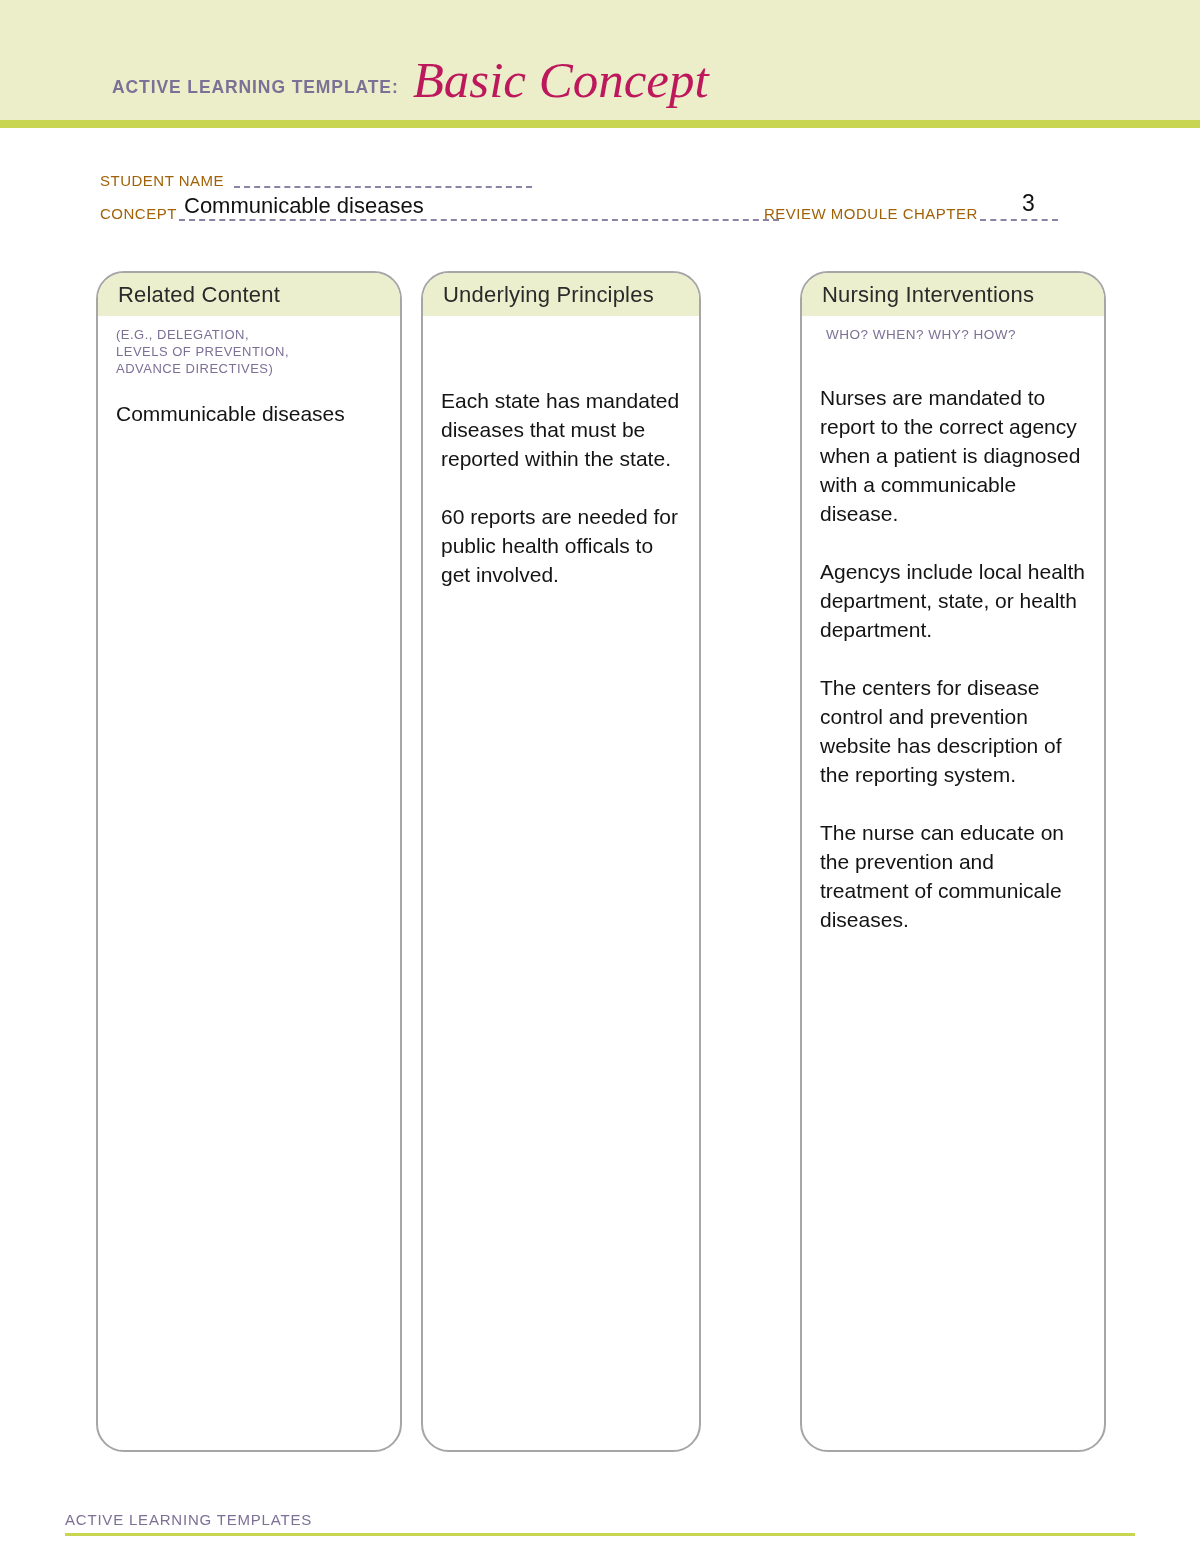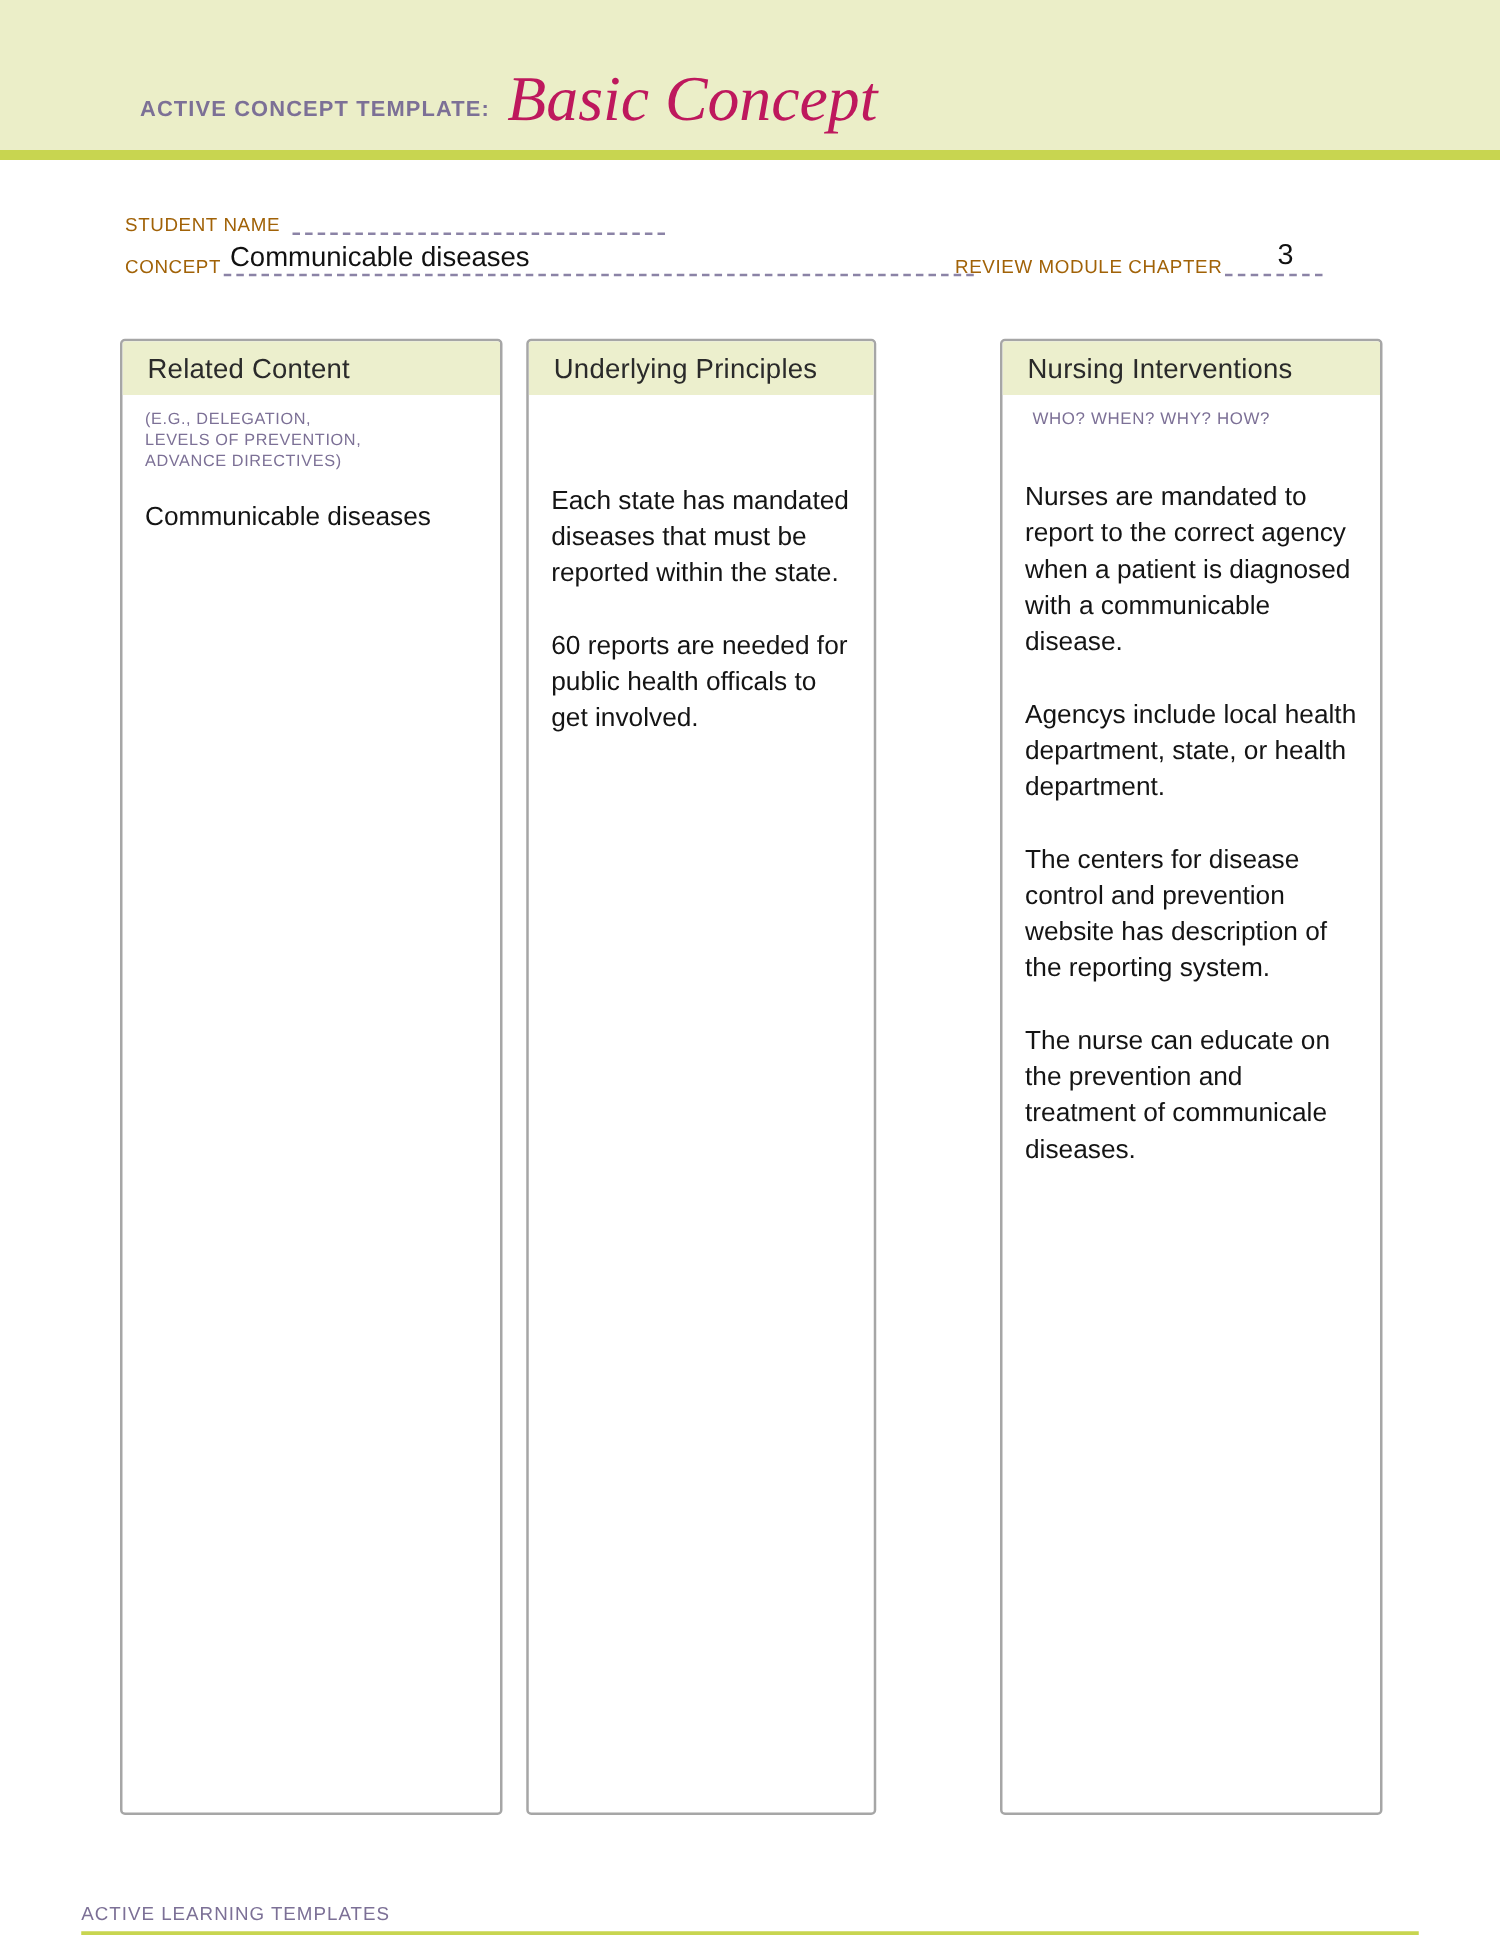--- a/index.html
+++ b/index.html
@@ -118,21 +118,21 @@
     left: 96px;
     top: 271px;
     width: 1010px;
     height: 1181px;
   }
   .card {
     position: absolute;
     top: 0;
     height: 1181px;
     border: 2px solid #a6a6a6;
-    border-radius: 4px;
+    border-radius: 28px;
     background: #ffffff;
     box-sizing: border-box;
     overflow: hidden;
   }
   .card-1 { left: 0px;   width: 306px; }
   .card-2 { left: 325px; width: 280px; }
   .card-3 { left: 704px; width: 306px; }
 
   .card-head {
     background: #ecefcd;
@@ -178,21 +178,20 @@
   .ans-block-1 { margin-top: 22px; }
   .ans-block-2 { margin-top: 60px; }
   .ans-block-3 { margin-top: 40px; }
 
   
   .footer {
     position: absolute;
     left: 65px;
     top: 1512px;
     width: 1070px;
-    margin-top: 12px;
   }
   .footer-text {
     font-size: 15px;
     letter-spacing: 0.8px;
     color: #7c7096;
     line-height: 1;
   }
   .footer-rule {
     margin-top: 6px;
     height: 3px;
@@ -201,21 +200,21 @@
   }
 </style>
 </head>
 <body>
 
 <div class="page">
 
   <div class="header-band"></div>
   <div class="header-rule"></div>
   <div class="header-inner">
-    <div class="alt-kicker">ACTIVE CONCEPT TEMPLATE:</div>
+    <div class="alt-kicker">ACTIVE LEARNING TEMPLATE:</div>
     <div class="alt-title">Basic Concept</div>
   </div>
 
   <div class="meta">
 
     <div class="meta-row">
       <span class="meta-label">STUDENT NAME</span>
       <span class="rule-dash rule-sn"></span>
     </div>
 

